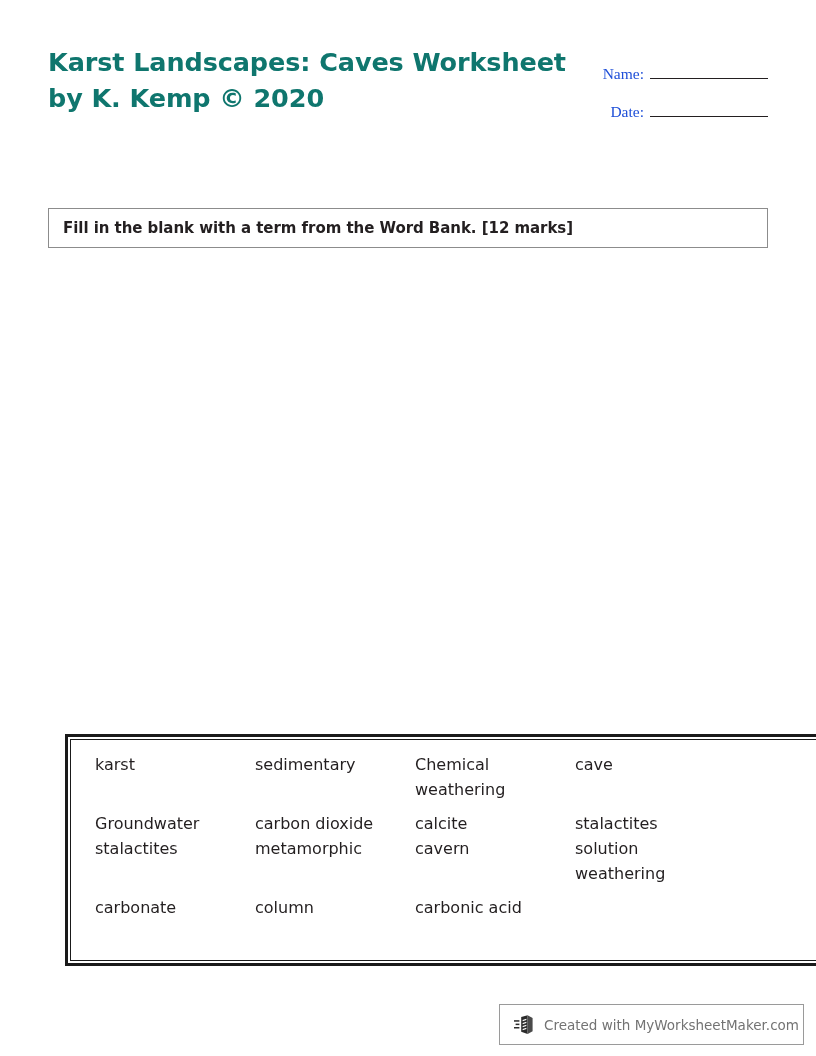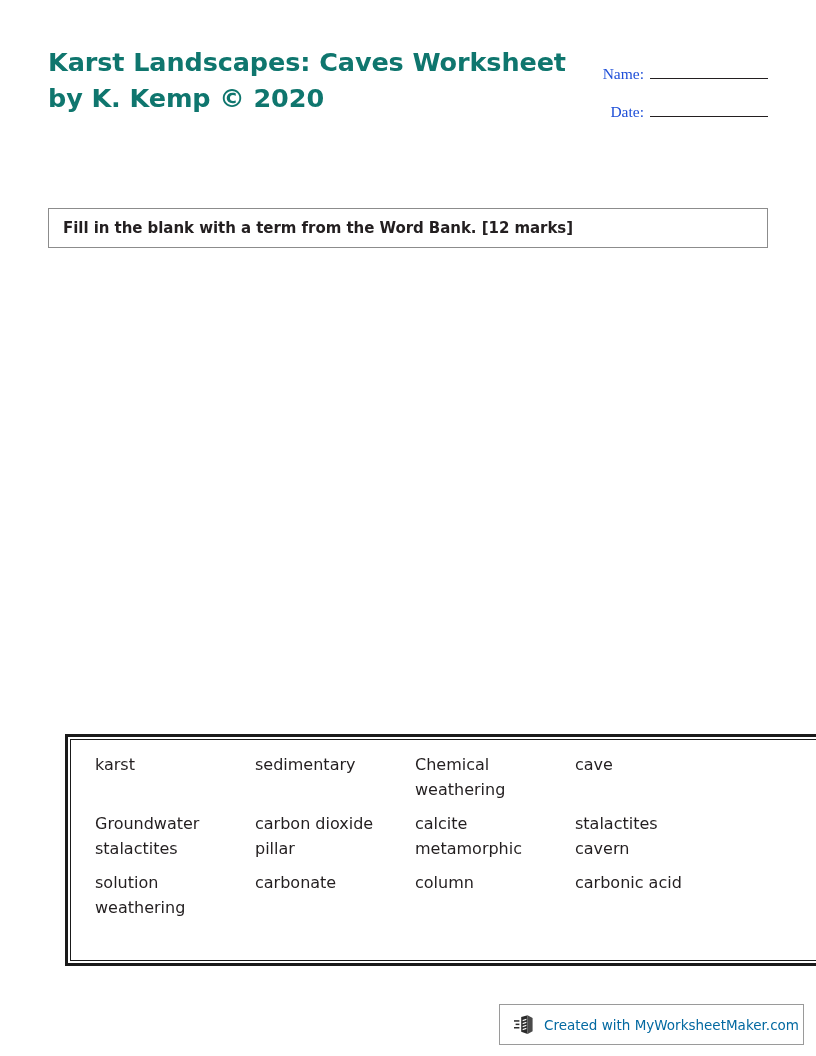--- a/index.html
+++ b/index.html
@@ -147,21 +147,21 @@
   }
   .footer-logo {
     width: 24px;
     height: 24px;
     margin-right: 7px;
     flex: none;
     display: block;
   }
   .footer-text {
     font-size: 13.5px;
-    color: #0369a1;
+    color: #737373;
     white-space: nowrap;
   }
 </style>
 </head>
 <body>
 
 <div class="page">
 
   <div class="header">
 
@@ -197,21 +197,20 @@
         <span class="wb-cell">Chemical
 weathering</span>
 
         <span class="wb-cell tight">cave</span>
         <span class="wb-cell tight">Groundwater</span>
         <span class="wb-cell tight">carbon dioxide</span>
 
         <span class="wb-cell tight">calcite</span>
         <span class="wb-cell tight">stalactites</span>
         <span class="wb-cell tight">stalactites</span>
-        <span class="wb-cell tight">pillar</span>
 
         <span class="wb-cell">metamorphic</span>
         <span class="wb-cell">cavern</span>
         <span class="wb-cell">solution
 weathering</span>
         <span class="wb-cell">carbonate</span>
 
         <span class="wb-cell tight">column</span>
         <span class="wb-cell tight">carbonic acid</span>
         <span class="wb-cell tight"></span>

